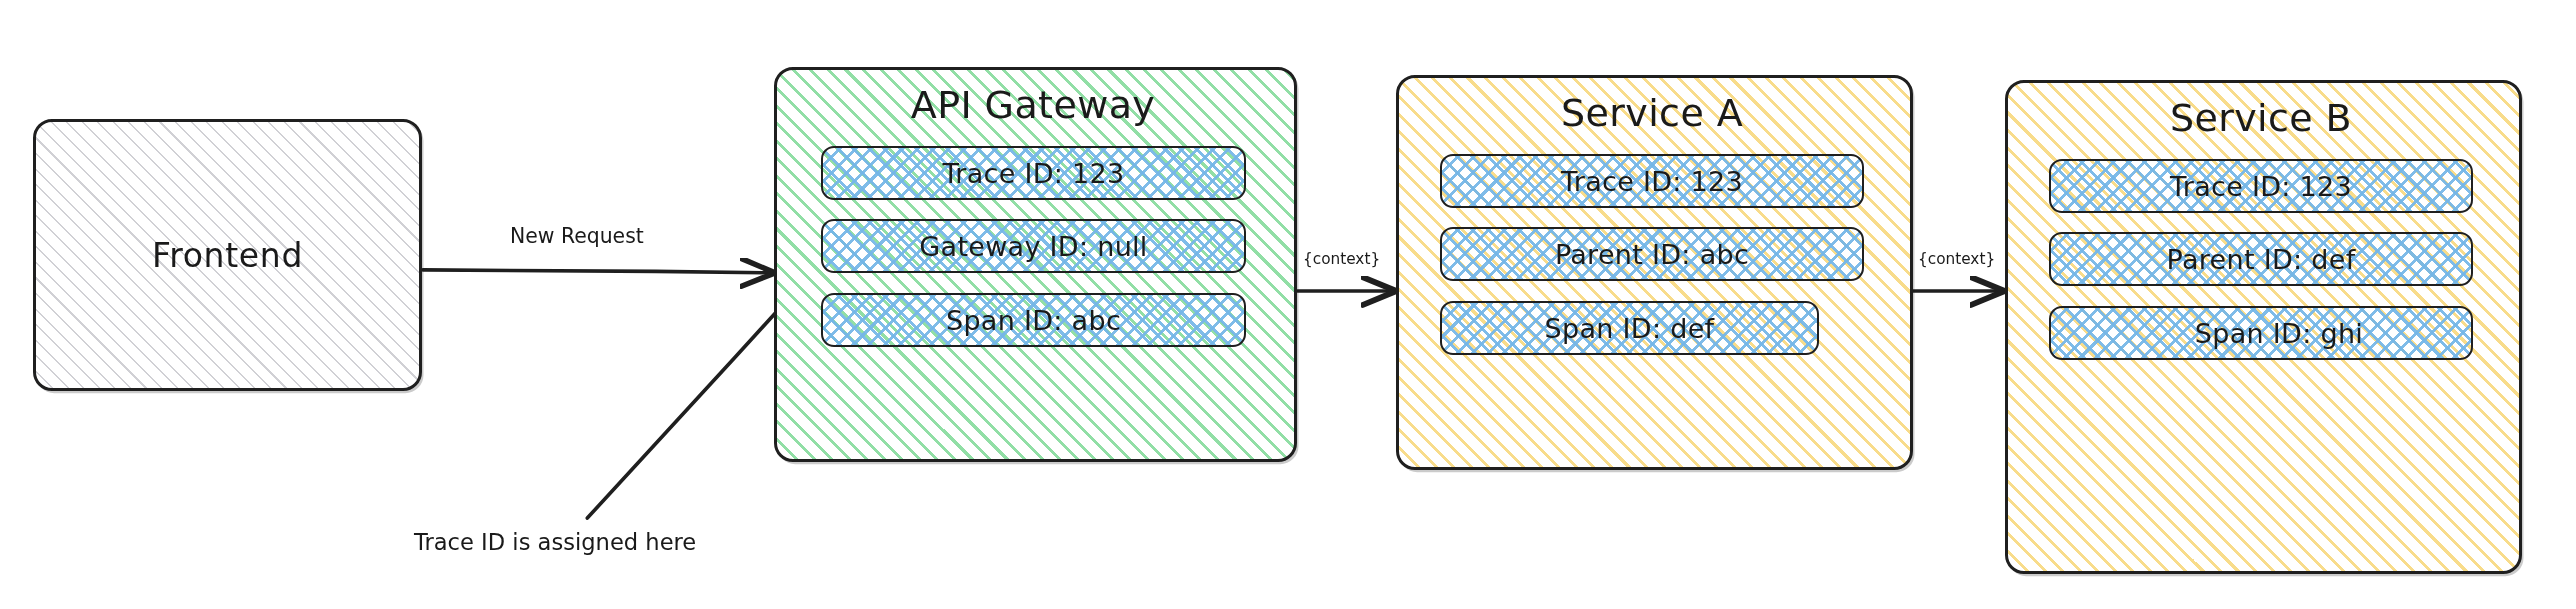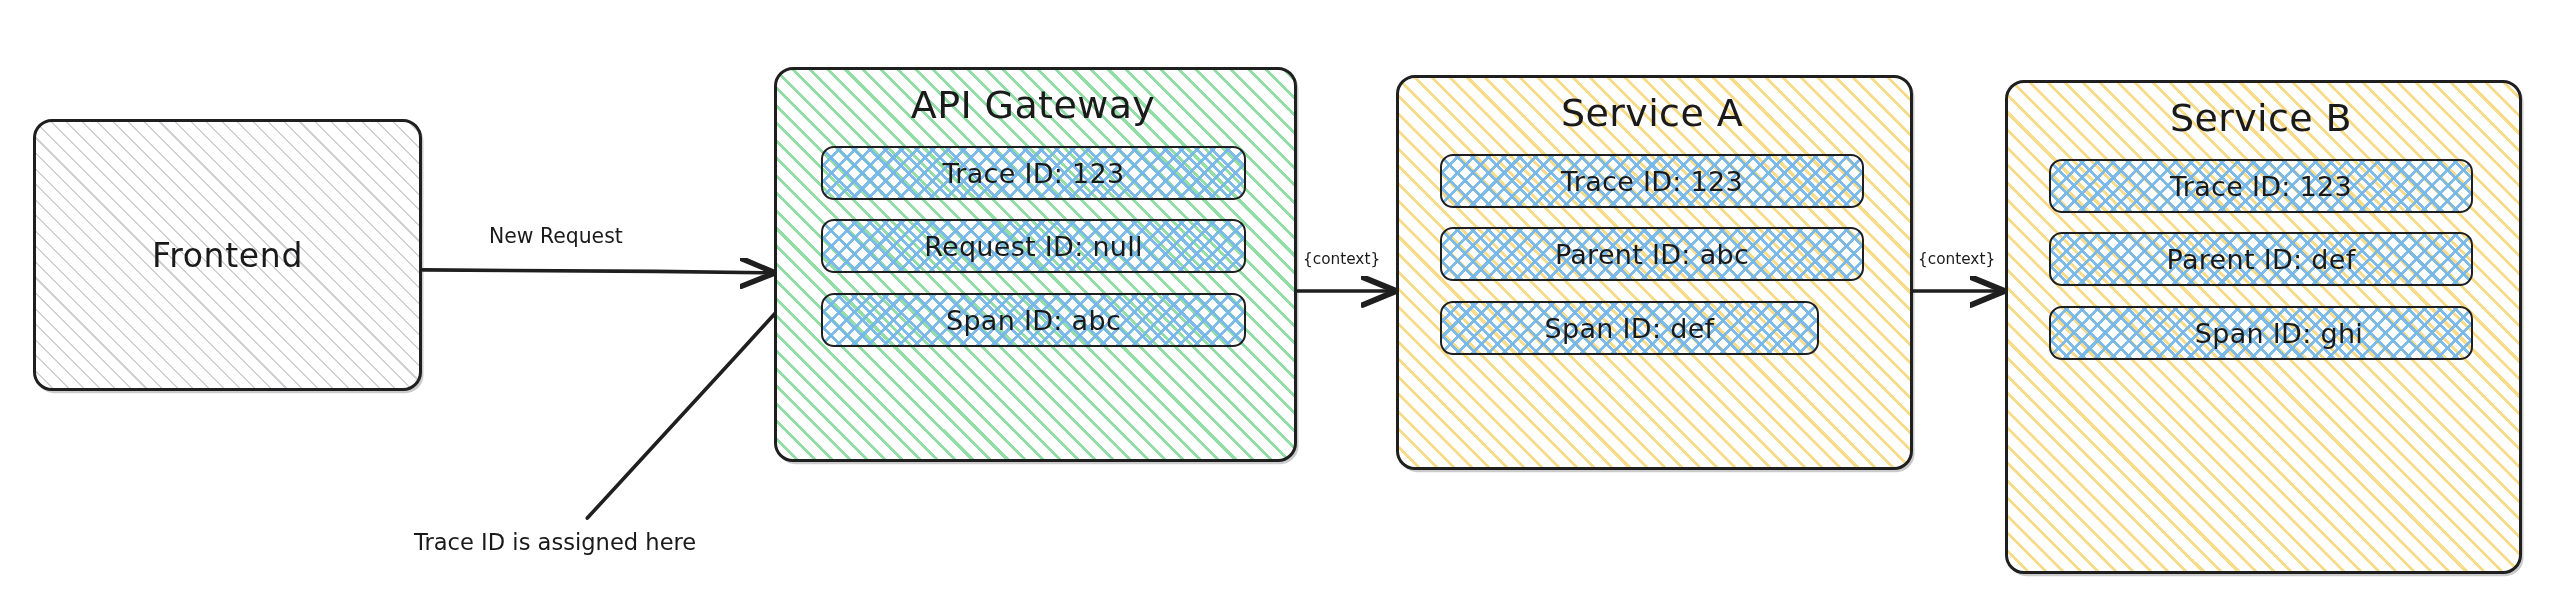--- a/index.html
+++ b/index.html
@@ -130,20 +130,21 @@
     position: absolute;
     color: #1a1a1a;
     white-space: nowrap;
     pointer-events: none;
   }
   .edge-label.small {
     font-size: 15.3px;
   }
   .edge-label.medium {
     font-size: 20.4px;
+    margin-left: 21px;
   }
   .annotation-label {
     position: absolute;
     color: #1a1a1a;
     font-size: 22.6px;
     white-space: nowrap;
   }
 </style>
 </head>
 <body>
@@ -182,21 +183,21 @@
   </div>
 
   <div class="node shadowed hatch-green" style="left:774px; top:67px; width:523px; height:395px;">
     <div class="node-title" style="top:13px; font-size:38px;">API Gateway</div>
 
     <div class="field hatch-blue-cross" style="left:44px; top:76px; width:425px; height:54px;">
       <span>Trace ID: 123</span>
     </div>
 
     <div class="field hatch-blue-cross" style="left:44px; top:149px; width:425px; height:54px;">
-      <span>Request ID: null</span>
+      <span>Gateway ID: null</span>
     </div>
 
     <div class="field hatch-blue-cross" style="left:44px; top:223px; width:425px; height:54px;">
       <span>Span ID: abc</span>
     </div>
   </div>
 
   <div class="node shadowed hatch-yellow" style="left:1396px; top:75px; width:517px; height:395px;">
     <div class="node-title" style="top:13px; font-size:38px;">Service A</div>
 

